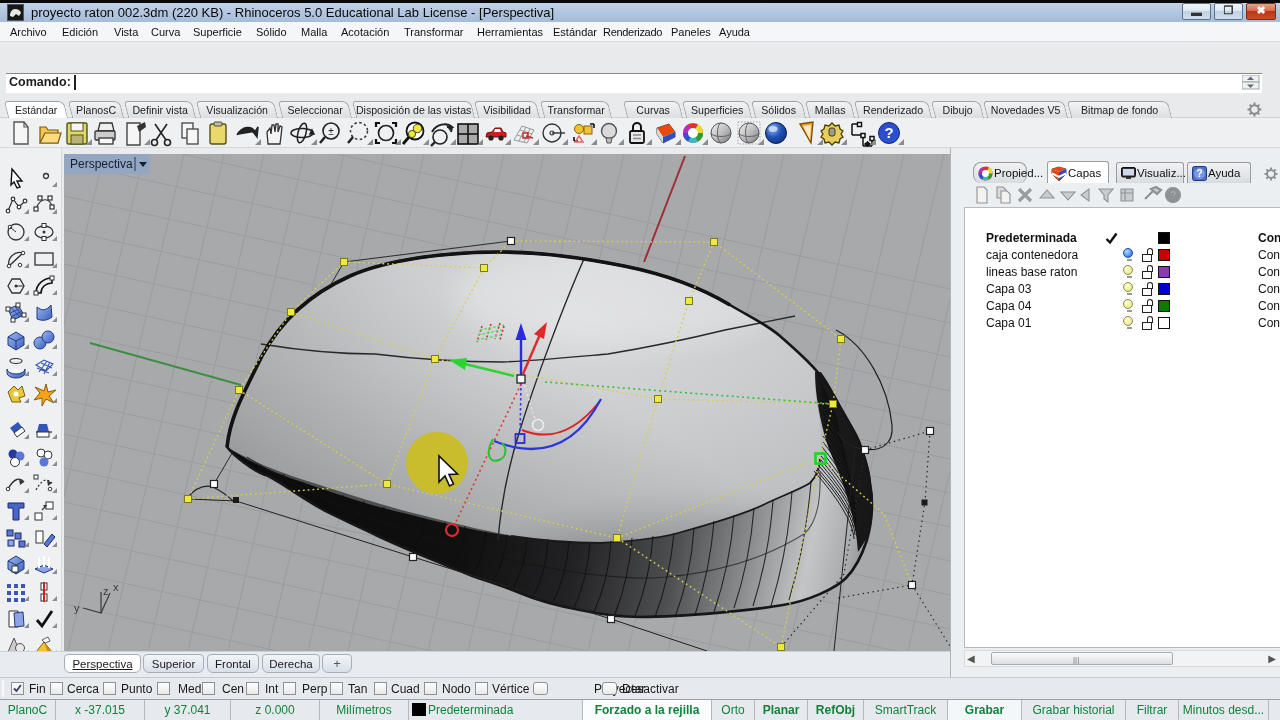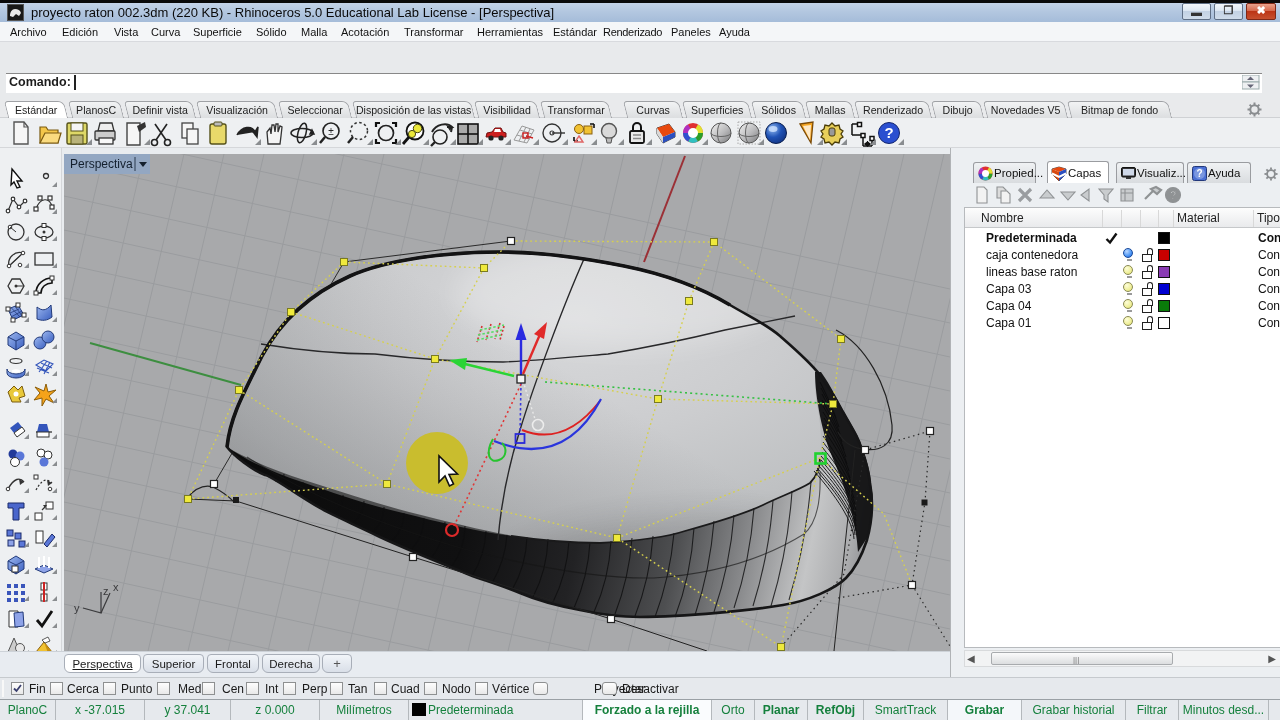--- a/index.html
+++ b/index.html
@@ -932,21 +932,21 @@
 <div class="abs" id="vtabs">
   <div class="vtab active" style="left:64px;width:77px;">Perspectiva</div>
   <div class="vtab" style="left:143px;width:61px;">Superior</div>
   <div class="vtab" style="left:207px;width:52px;">Frontal</div>
   <div class="vtab" style="left:262px;width:58px;">Derecha</div>
   <div class="vtab" style="left:322px;width:30px;color:#555;font-size:13px;padding-top:1px;">+</div>
 </div>
 
 <div class="abs" id="rpanel">
 
-  <div class="ptab" style="left:22px;top:14px;width:63px;">
+  <div class="ptab" style="left:22px;top:14px;width:54px;border-radius:8px;">
       <span class="lbl">Propied...</span>
     <svg style="position:absolute;left:4px;top:3px" width="15" height="15" viewBox="0 0 15 15">
         <circle cx="7.5" cy="7.5" r="7" fill="#e03030"></circle>
         <path d="M7.5 7.5 L14.5 7.5 A7 7 0 0 1 11 13.5 Z" fill="#2a9f2a"></path>
         <path d="M7.5 7.5 L11 13.5 A7 7 0 0 1 4 13.5 Z" fill="#30c0c0"></path>
         <path d="M7.5 7.5 L4 13.5 A7 7 0 0 1 0.5 7.5 Z" fill="#3050d0"></path>
         <path d="M7.5 7.5 L0.5 7.5 A7 7 0 0 1 4 1.5 Z" fill="#b030c0"></path>
         <path d="M7.5 7.5 L11 1.5 A7 7 0 0 1 14.5 7.5 Z" fill="#e0e030"></path>
         <circle cx="7.5" cy="7.5" r="3.5" fill="#fff"></circle>
       </svg>
@@ -1002,31 +1002,20 @@
       <path d="M124 4 L124 16 L116 10 Z"></path>
       <path d="M134 4 L148 4 L143 10 L143 17 L139 14 L139 10 Z"></path>
       <path d="M156 4 L168 4 L168 16 L156 16 Z M160 4 L160 16 M156 8 L168 8"></path>
       <path d="M180 14 L188 6 M186 4 L192 9 L196 5 L191 2 Z" stroke-width="2.2"></path>
       <circle cx="208" cy="10" r="7.5" fill="#8f9294"></circle>
         <text x="208" y="14" font-size="11" font-weight="bold" text-anchor="middle" fill="#fff">?</text>
     </g>
   </svg>
 
   <div id="plist">
-    <div style="position:absolute;left:0;top:0;width:316px;height:20px;background:linear-gradient(#fdfdfd,#e9eaec);border-bottom:1px solid #c6c8ca;font-size:12px;color:#222;">
-      <span style="position:absolute;left:16px;top:3px;">Nombre</span>
-      <span style="position:absolute;left:212px;top:3px;">Material</span>
-      <span style="position:absolute;left:292px;top:3px;">Tipo</span>
-      <div style="position:absolute;left:137px;top:2px;width:1px;height:17px;background:#d8d8d8"></div>
-      <div style="position:absolute;left:156px;top:2px;width:1px;height:17px;background:#d8d8d8"></div>
-      <div style="position:absolute;left:175px;top:2px;width:1px;height:17px;background:#d8d8d8"></div>
-      <div style="position:absolute;left:193px;top:2px;width:1px;height:17px;background:#d8d8d8"></div>
-      <div style="position:absolute;left:208px;top:2px;width:1px;height:17px;background:#d8d8d8"></div>
-      <div style="position:absolute;left:288px;top:2px;width:1px;height:17px;background:#d8d8d8"></div>
-    </div>
     <div class="lrow" style="top:22px;font-weight:bold;">
         <span class="nm">Predeterminada</span>
       <svg style="position:absolute;left:140px;top:2px" width="13" height="13" viewBox="0 0 13 13">
           <path d="M1.5 7 L5 10.5 L11.5 1.5" fill="none" stroke="#111" stroke-width="2.4"></path>
         </svg>
       <div class="sw" style="background:#000;"></div>
         <span class="tp">Cont</span>
     </div>
     <div class="lrow" style="top:39px;">
         <span class="nm">caja contenedora</span>

